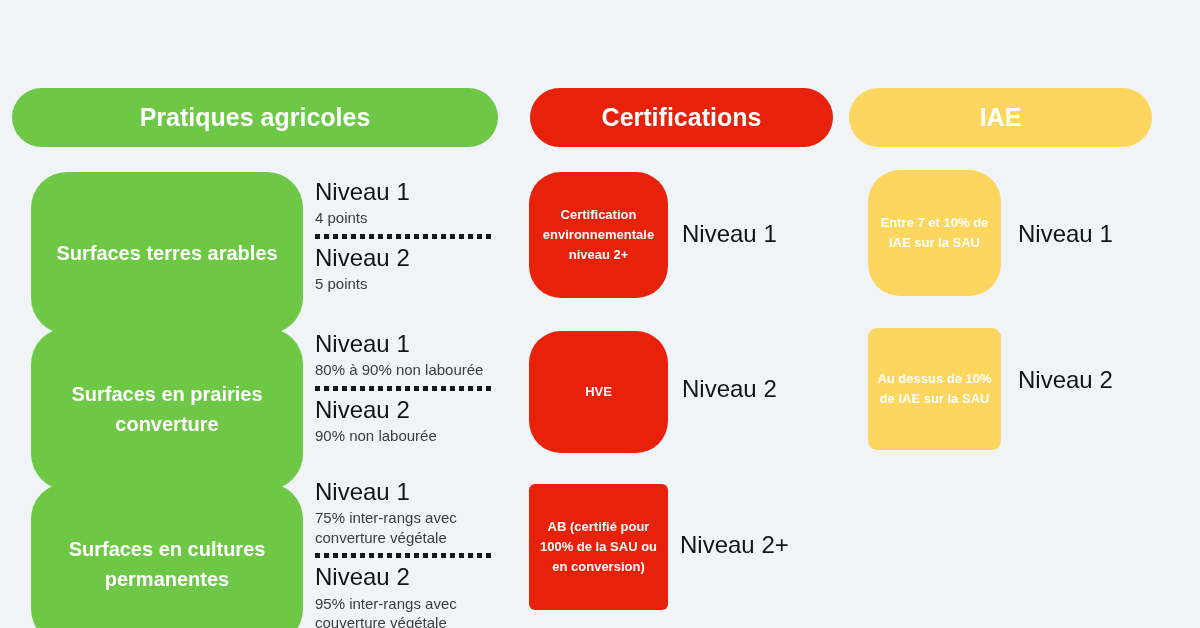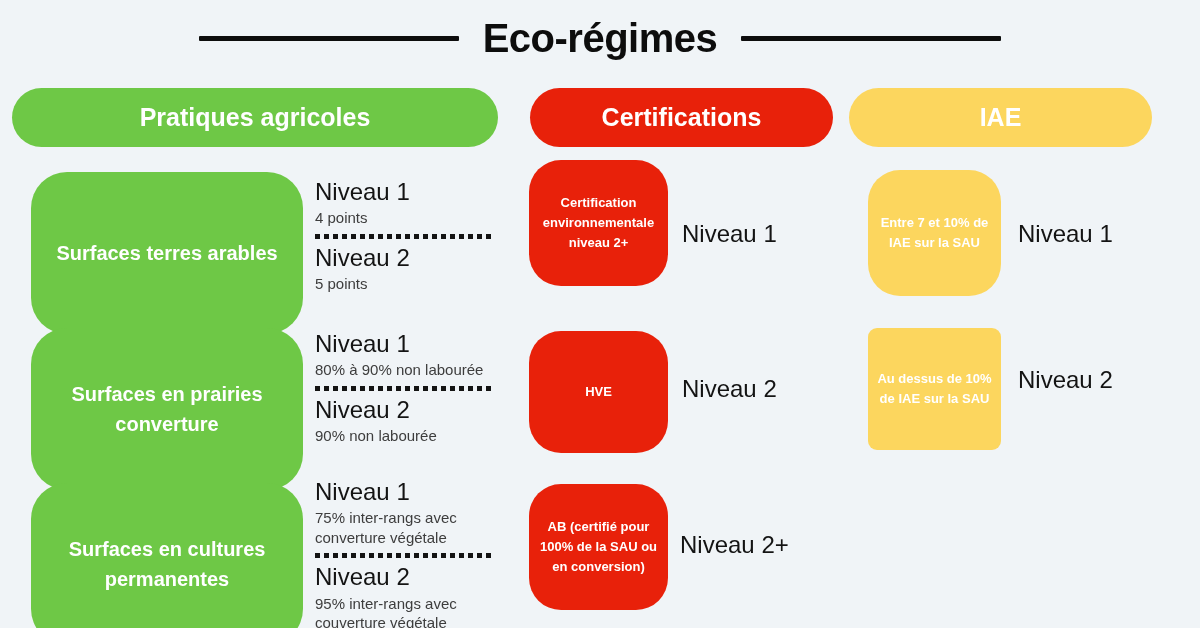--- a/index.html
+++ b/index.html
@@ -57,23 +57,23 @@
   }
 
   
   .rbox{
     position:absolute;left:529px;width:139px;
     background:#e8210a;border-radius:32px;
     color:#ffffff;font-weight:bold;font-size:13px;line-height:1.55;
     display:flex;align-items:center;justify-content:center;text-align:center;
     padding:0 8px;box-sizing:border-box;
   }
-  .rbox.r1{top:160px;height:126px;}
+  .rbox.r1{top:172px;height:126px;}
   .rbox.r2{top:331px;height:122px;}
-  .rbox.r3{top:484px;height:126px;}
+  .rbox.r3{top:484px;height:126px;border-radius:6px;}
 
   
   .ybox{
     position:absolute;left:868px;width:133px;
     background:#fcd65e;border-radius:32px;
     color:#ffffff;font-weight:bold;font-size:13px;line-height:1.55;
     display:flex;align-items:center;justify-content:center;text-align:center;
     padding:0 4px;box-sizing:border-box;
   }
   .ybox.r1{top:170px;height:126px;}
@@ -85,25 +85,20 @@
   .c2r2{left:682px;top:376px}
   .c2r3{left:680px;top:532px}
   .c3r1{left:1018px;top:221px}
   .c3r2{left:1018px;top:367px}
 </style>
 </head>
 <body>
 
 <div class="canvas">
 
-  <header class="title-row">
-    <span class="title-line"></span>
-    <h1 class="title">Eco-régimes</h1>
-    <span class="title-line"></span>
-  </header>
 
   <div class="pill green">Pratiques agricoles</div>
   <div class="pill yellow">IAE</div>
   <div class="pill red">Certifications</div>
 
   <div class="gbox r1">Surfaces terres arables</div>
   <div class="gbox r2">Surfaces en prairies converture</div>
   <div class="gbox r3">Surfaces en cultures permanentes</div>
 
   <div class="ann r1">

